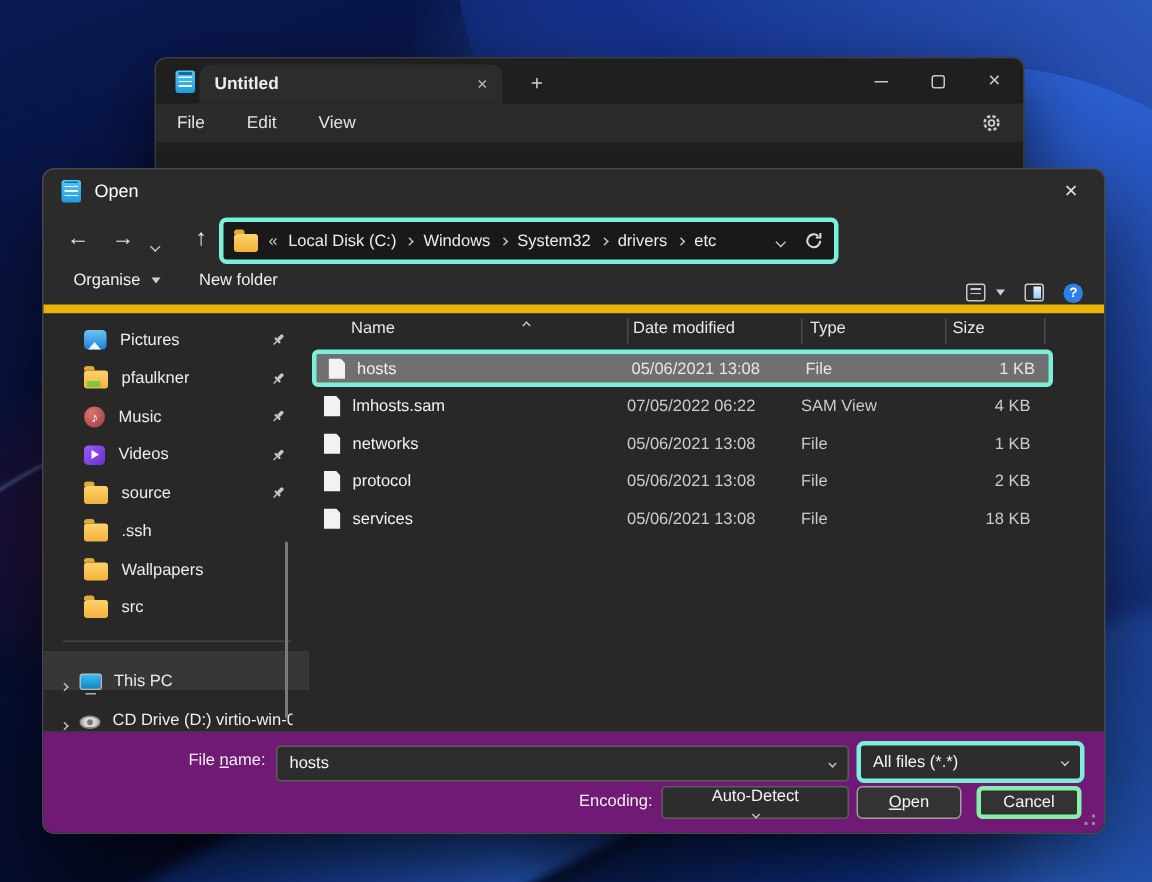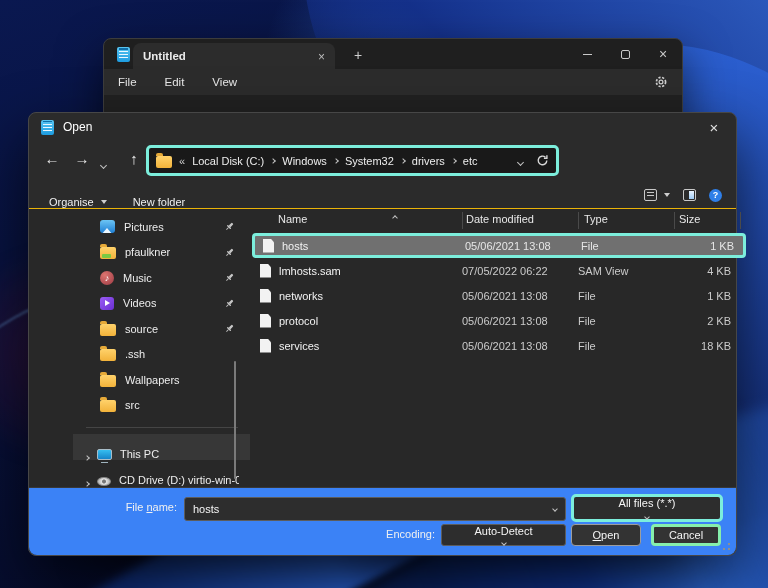--- a/index.html
+++ b/index.html
@@ -90,38 +90,38 @@
   .laquo::before{content:"«";color:#cfcfcf;font-size:11px;}
   .ab-spacer{flex:1;}
   .ab-chev{margin-right:6px;}
 
   .searchbox{position:absolute;left:536px;top:6px;width:158px;height:27px;background:#1d1d1d;
     border:1px solid #4c4c4c;border-radius:3px;display:flex;align-items:center;padding:0 9px;gap:6px;}
   .searchbox input{flex:1;background:transparent;border:none;outline:none;color:#cfcfcf;font-size:11px;
     font-family:"Liberation Sans","DejaVu Sans",sans-serif;}
   .searchbox input::placeholder{color:#8f8f8f;}
 
-  .dlg-toolbar{position:relative;height:28px;display:flex;align-items:flex-end;padding-left:20px;gap:26px;
-    border-bottom:1px solid #eab308;}
+  .dlg-toolbar{position:relative;height:28px;display:flex;align-items:flex-start;padding-left:20px;gap:26px;
+    border-bottom:6px solid #eab308;}
   .tb-item{display:flex;align-items:center;gap:7px;color:#f0f0f0;font-size:11px;}
   .caret-down{width:0;height:0;border-left:3.5px solid transparent;border-right:3.5px solid transparent;border-top:4px solid #cfcfcf;display:inline-block;}
   .tb-right{position:absolute;right:14px;top:0;height:28px;display:flex;align-items:center;gap:13px;}
   .ic-listview{width:13px;height:12px;border:1px solid #c9c9c9;border-radius:2px;position:relative;display:inline-block;}
   .ic-listview::after{content:"";position:absolute;inset:2px;
     background:repeating-linear-gradient(180deg,#c9c9c9 0 1px,transparent 1px 3px);}
   .ic-pane{width:13px;height:12px;border:1px solid #c9c9c9;border-radius:2px;position:relative;display:inline-block;}
   .ic-pane::after{content:"";position:absolute;top:1px;bottom:1px;right:1px;width:5px;
     background:linear-gradient(180deg,#eaf4ff,#9ecbf5);}
   .ic-help{width:13px;height:13px;border-radius:50%;background:#2f7fe8;display:inline-flex;align-items:center;justify-content:center;}
   .ic-help::before{content:"?";color:#fff;font-size:9px;font-weight:bold;}
 
   .dlg-main{position:absolute;top:96px;bottom:64px;left:0;right:0;display:flex;background:#282828;}
 
   
-  .sidebar{width:177px;position:relative;padding-top:5px;flex:none;margin-left:44px;}
+  .sidebar{width:177px;position:relative;padding-top:5px;flex:none;}
   .side-item{height:25.5px;display:flex;align-items:center;padding-left:27px;gap:9px;position:relative;}
   .side-label{color:#ededed;font-size:11px;white-space:nowrap;overflow:hidden;max-width:96px;}
   .pin{position:absolute;right:15px;top:7px;}
   .side-divider{height:1px;background:#454545;margin:9px 12px 6px 13px;}
   .tree-item{height:26px;display:flex;align-items:flex-end;padding-left:12px;gap:8px;position:relative;}
   .tree-item.hl{background:#373737;}
   .tree-label{color:#ededed;font-size:11px;white-space:nowrap;overflow:hidden;max-width:120px;}
   .side-scrollbar{position:absolute;right:14px;top:152px;width:2px;height:118px;background:#7a7a7a;border-radius:1px;}
 
   
@@ -153,29 +153,29 @@
   .cell-name{display:flex;align-items:center;gap:8px;padding-left:8px;color:#f2f2f2;overflow:hidden;}
   .cell{color:#cbcbcb;}
   .cell-size{text-align:right;padding-right:7px;color:#cbcbcb;}
   .file-row.selected{background:var(--selection);border:3px solid var(--hl);border-radius:4px;}
   .file-row.selected .cell,.file-row.selected .cell-size{color:#e6e6e6;}
   .ic-file{width:11px;height:14px;background:#f2f2f2;flex:none;
     clip-path:polygon(0 0,70% 0,100% 26%,100% 100%,0 100%);}
 
   
   .dlg-footer{position:absolute;left:0;right:0;bottom:0;height:68px;border-top:1px solid #383838;
-    background:#3b82f6;border-radius:0 0 8px 8px;}
+    background:#701a75;border-radius:0 0 8px 8px;}
   .fname-label{position:absolute;left:0;top:13px;width:148px;text-align:right;color:#f0f0f0;}
   .fname-combo{position:absolute;left:155px;top:9px;width:382px;height:24px;background:#2d2d2d;
     border:1px solid #5c5c5c;border-radius:3px;display:flex;align-items:center;padding:0 8px;gap:6px;}
   .fname-combo input{flex:1;background:transparent;border:none;outline:none;color:#f5f5f5;font-size:11px;
     font-family:"Liberation Sans","DejaVu Sans",sans-serif;}
   .ftype-select{position:absolute;left:542px;top:6px;width:152px;height:28px;background:#2d2d2d;
     border:3px solid var(--hl);border-radius:5px;display:flex;align-items:center;justify-content:space-between;
-    padding:0 8px;color:#f5f5f5;flex-direction:column;}
+    padding:0 8px;color:#f5f5f5;}
   .enc-label{position:absolute;left:330px;top:40px;width:76px;text-align:right;color:#f0f0f0;}
   .enc-select{position:absolute;left:412px;top:36px;width:125px;height:22px;background:#2d2d2d;
     border:1px solid #5c5c5c;border-radius:3px;display:flex;align-items:center;justify-content:space-between;
     padding:0 8px;color:#f5f5f5;flex-direction:column;}
   .btn{position:absolute;top:36px;width:70px;height:22px;background:#333;border-radius:4px;
     display:flex;align-items:center;justify-content:center;color:#f5f5f5;font-size:11px;}
   .btn-open{left:542px;border:1px solid #9d9d9d;}
   .btn-cancel{left:622px;border:3px solid #86efac;}
   .u{text-decoration:underline;}
   .grip{position:absolute;right:6px;bottom:5px;width:2px;height:2px;background:#8f8f8f;

